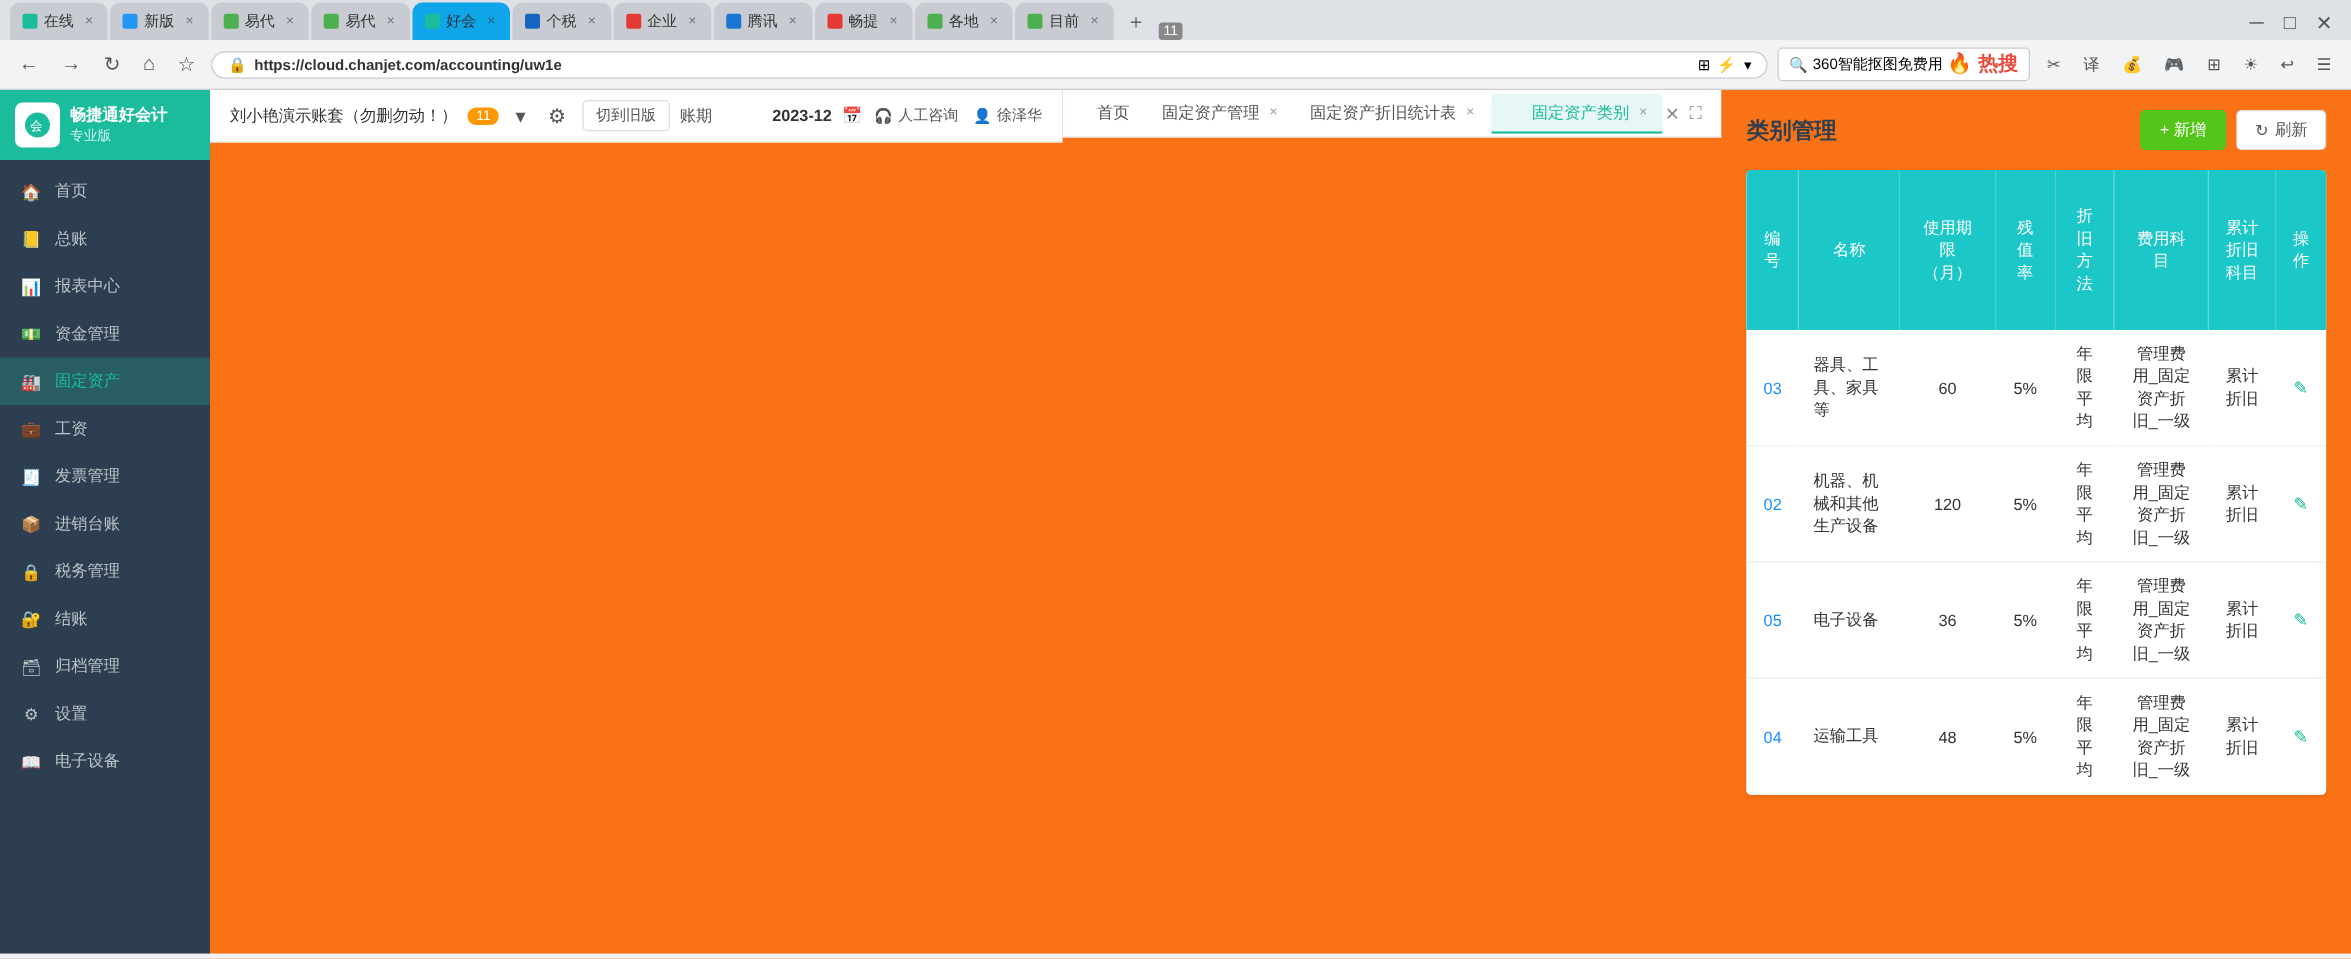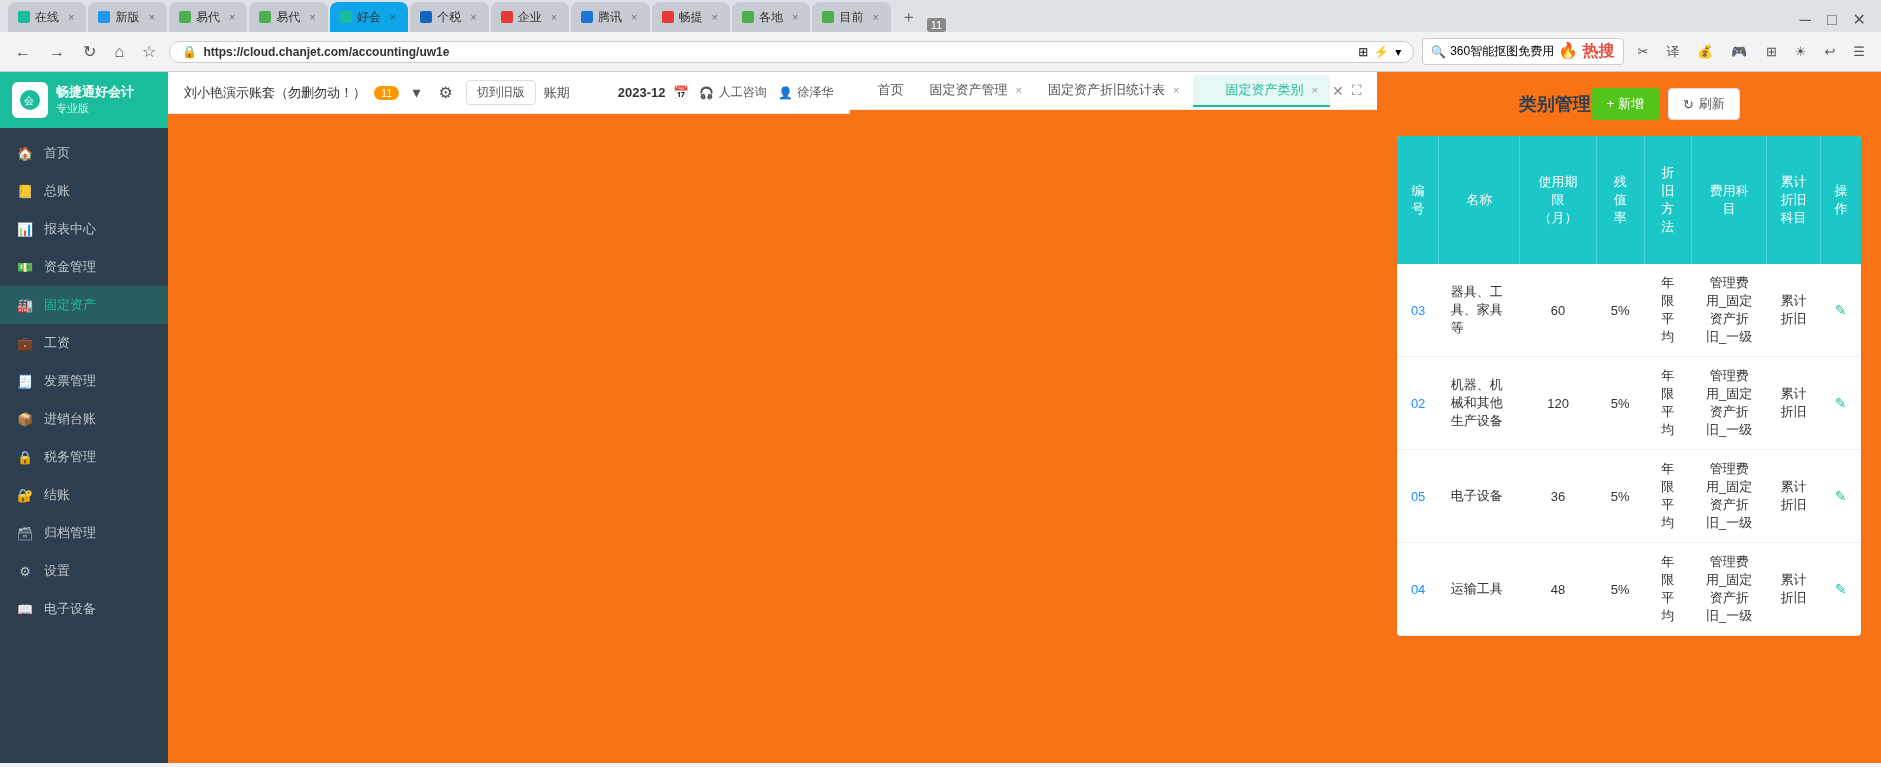--- a/index.html
+++ b/index.html
@@ -63,21 +63,21 @@
     .page-tab { display: flex; align-items: center; gap: 5px; padding: 6px 12px; border-radius: 4px 4px 0 0; font-size: 13px; cursor: pointer; color: #555; border-bottom: 2px solid transparent; }
     .page-tab.active { background: #e6f7f5; color: #1abc9c; border-bottom: 2px solid #1abc9c; padding-left: 32px; }
     .page-tab .tab-x { font-size: 11px; color: #999; margin-left: 3px; }
     .tab-win-btns { margin-left: auto; display: flex; gap: 8px; }
     .tab-win-btn { background: none; border: none; cursor: pointer; color: #888; font-size: 14px; }
 
     
     .content-area { flex: 1; overflow-y: auto; padding: 16px 20px; }
 
     
-    .page-header { display: flex; align-items: center; justify-content: center; margin-bottom: 16px; }
+    .page-header { display: flex; align-items: center; justify-content: space-between; margin-bottom: 16px; }
     .page-title-text { font-size: 18px; font-weight: bold; color: #2c3e50; }
     .page-actions { display: flex; gap: 8px; }
     .btn-primary { background: #52c41a; color: #fff; border: none; border-radius: 4px; padding: 6px 16px; font-size: 13px; cursor: pointer; display: flex; align-items: center; gap: 5px; }
     .btn-default { background: #fff; color: #555; border: 1px solid #ddd; border-radius: 4px; padding: 6px 14px; font-size: 13px; cursor: pointer; display: flex; align-items: center; gap: 5px; }
 
     
     .data-table { width: 100%; border-collapse: collapse; background: #fff; border-radius: 4px; overflow: hidden; box-shadow: 0 1px 3px rgba(0,0,0,0.08); }
     .data-table thead tr { background: #1cc7c7; }
     .data-table thead th { color: #fff; font-weight: normal; padding: 28px 12px; text-align: center; font-size: 13px; border-right: 1px solid rgba(255,255,255,0.2); }
     .data-table thead th:last-child { border-right: none; }

